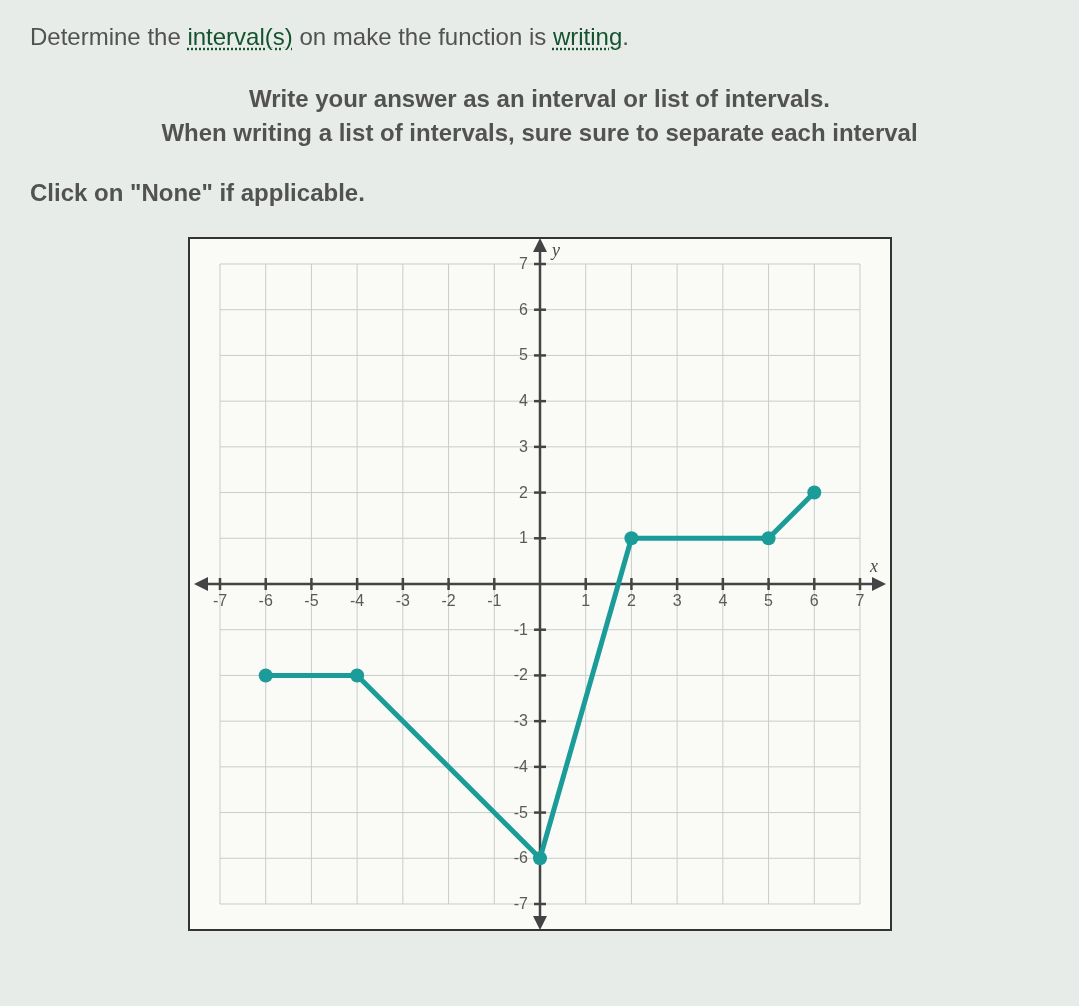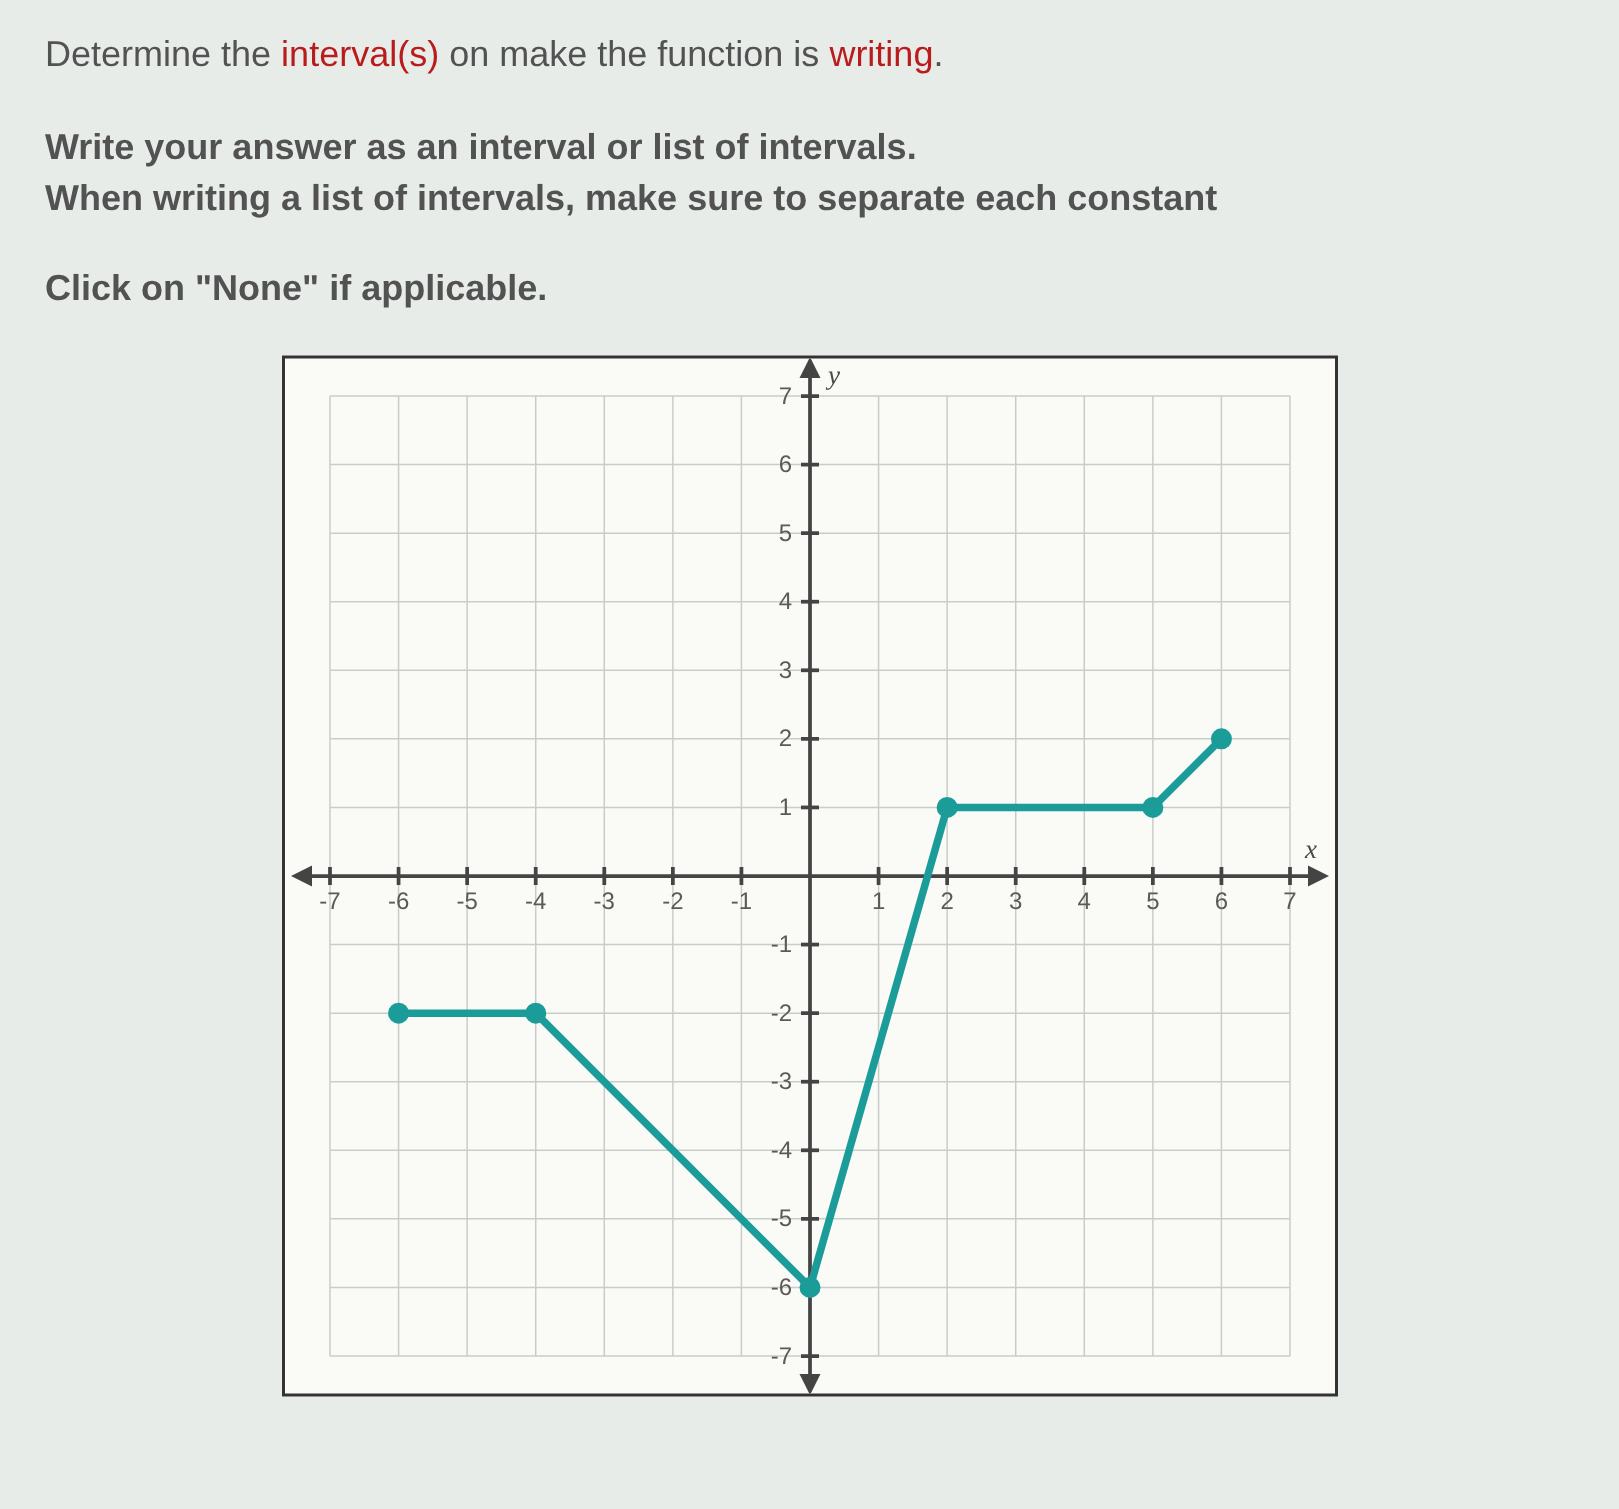--- a/index.html
+++ b/index.html
@@ -14,30 +14,32 @@
       font-size: 24px;
       color: #525252;
       margin-bottom: 28px;
       line-height: 1.4;
     }
     .question-cont {
       font-size: 24px;
       color: #525252;
       font-weight: 600;
       line-height: 1.45;
+      text-align: center;
     }
     .click-line {
       font-size: 24px;
       color: #525252;
       font-weight: 600;
       margin-top: 28px;
       margin-bottom: 30px;
     }
     .link-style {
-      color: #b91c1c;
+      color: #14532d;
+      text-decoration: underline;
       text-decoration-style: dotted;
       text-underline-offset: 3px;
     }
     .chart-wrap {
       display: flex;
       justify-content: center;
     }
     .chart-frame {
       border: 2px solid #333;
       background: #fafaf7;
@@ -53,21 +55,21 @@
     .arrow-head { fill: #444; }
   </style>
 </head>
 <body>
 
 <p class="question-start">
   <span>Determine the </span><span class="link-style">interval(s)</span><span> on make the function is </span><span class="link-style">writing</span><span>.</span>
 </p>
 
 <p class="question-cont">Write your answer as an interval or list of intervals.</p>
-<p class="question-cont">When writing a list of intervals, make sure to separate each constant</p>
+<p class="question-cont">When writing a list of intervals, sure sure to separate each interval</p>
 
 <p class="click-line">Click on "None" if applicable.</p>
 
 <div class="chart-wrap">
   <div class="chart-frame">
     <svg id="graph" width="700" height="690">
         <line x1="30" y1="665" x2="30" y2="25" class="grid-line"></line>
         <line x1="75.71428571428571" y1="665" x2="75.71428571428571" y2="25" class="grid-line"></line>
         <line x1="121.42857142857142" y1="665" x2="121.42857142857142" y2="25" class="grid-line"></line>
         <line x1="167.14285714285714" y1="665" x2="167.14285714285714" y2="25" class="grid-line"></line>

